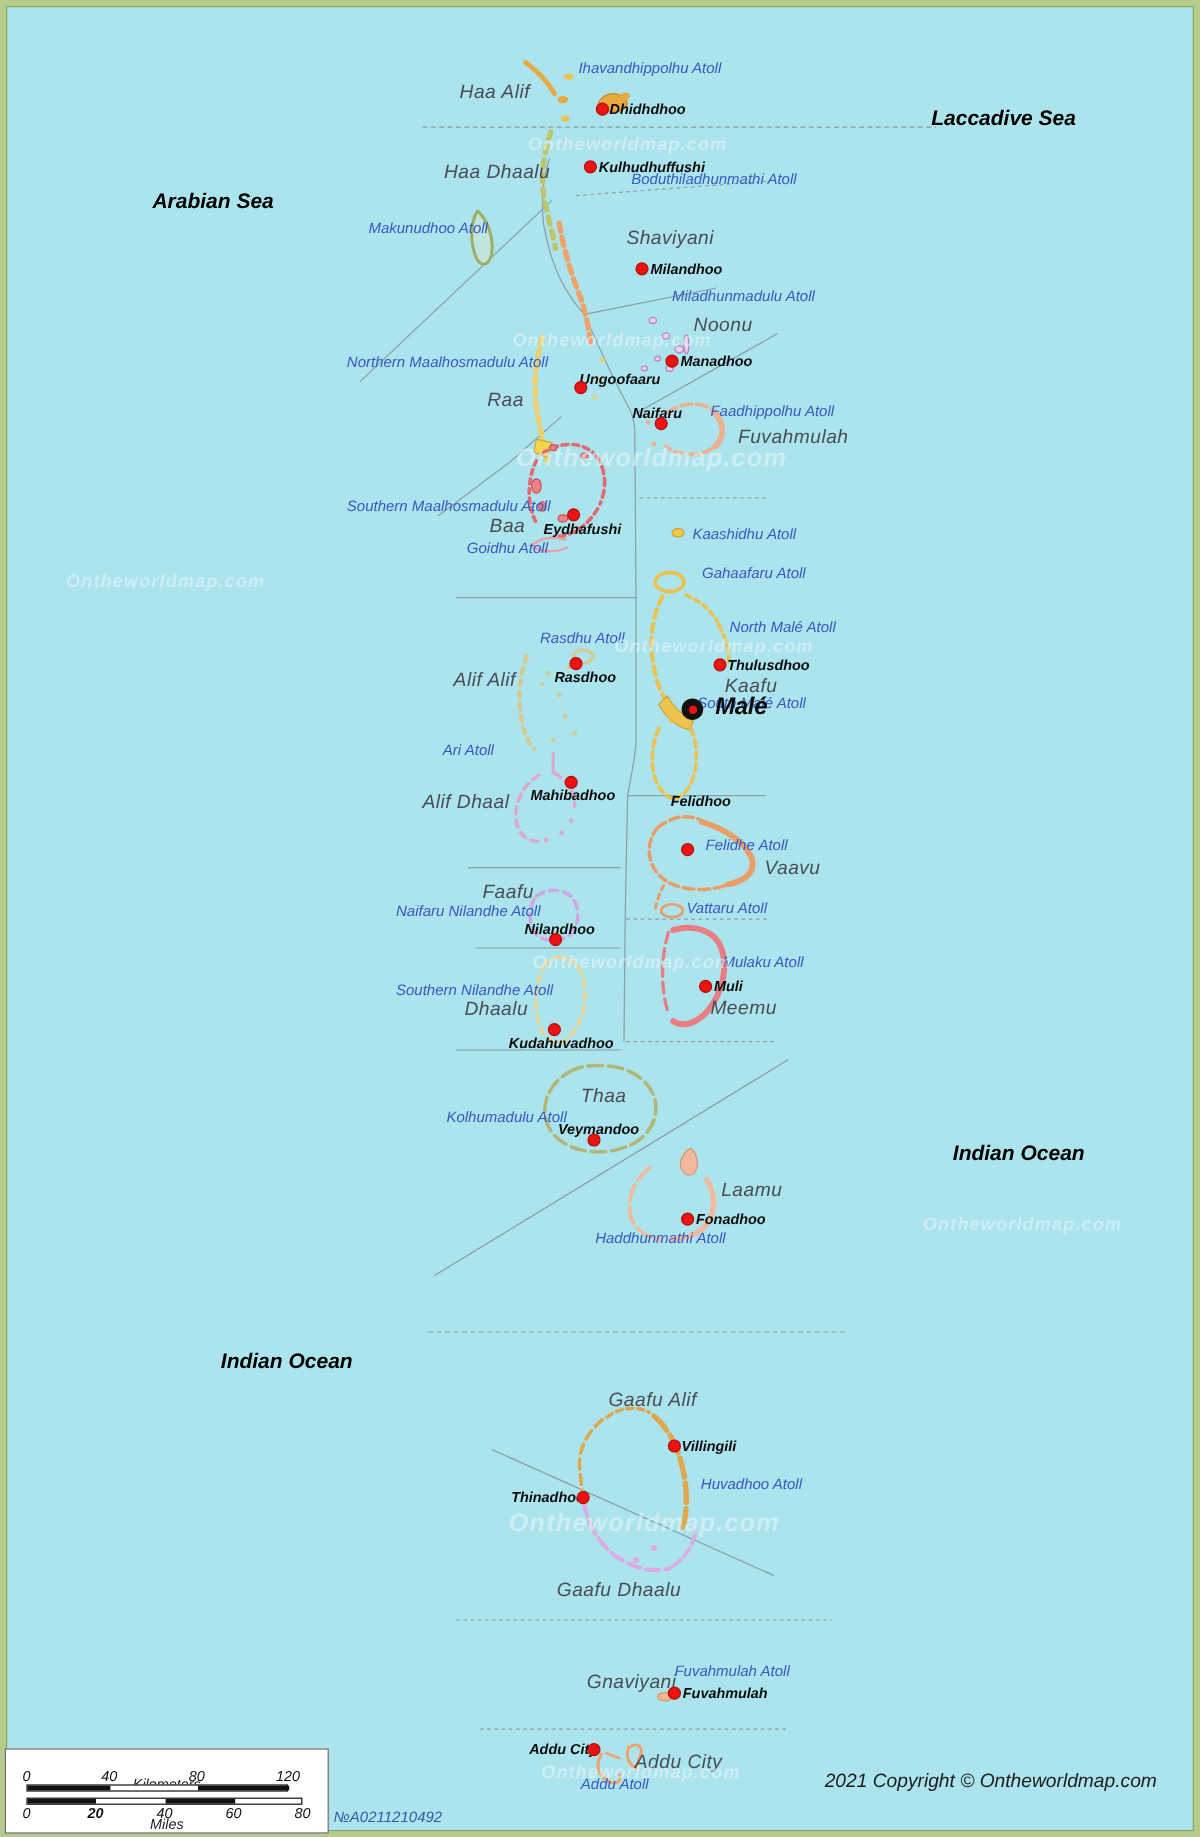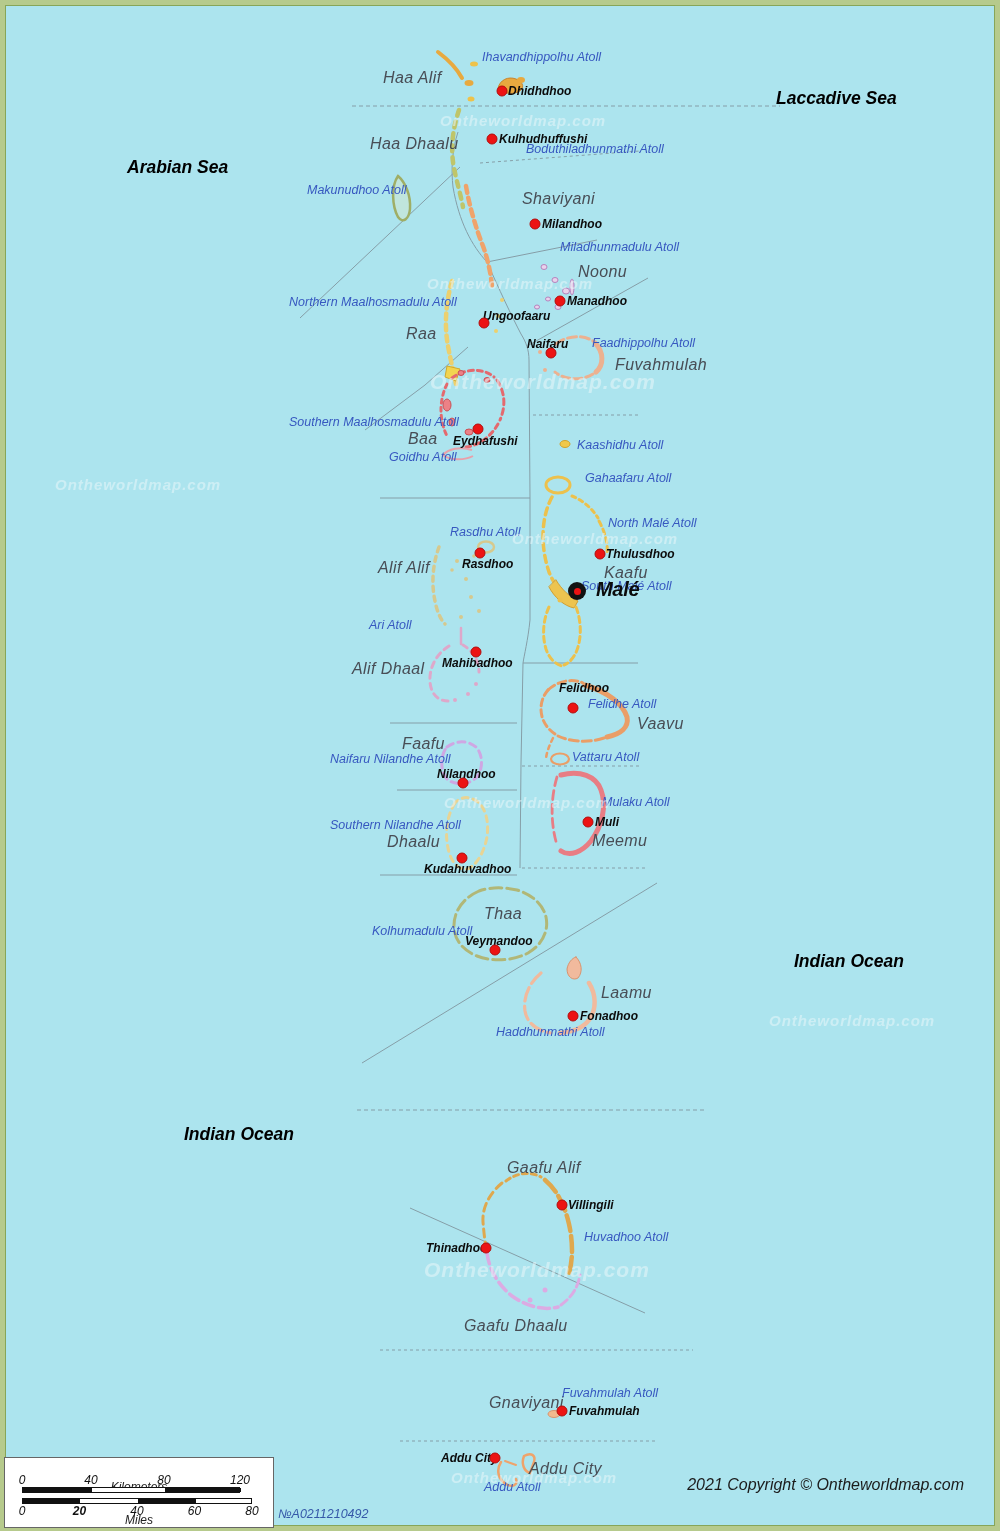--- a/index.html
+++ b/index.html
@@ -322,21 +322,21 @@
       <div class="city-label" style="left: 462px; top: 558px;">Rasdhoo</div>
       <div class="city-marker" style="left: 600px; top: 554px;"></div>
       <div class="city-label" style="left: 606px; top: 548px;">Thulusdhoo</div>
       <div class="city-marker capital-marker" style="left: 577px; top: 591px;">
         <i class="capital-core"></i>
       </div>
       <div class="city-label capital-label" style="left: 596px; top: 579px;">Malé</div>
       <div class="city-marker" style="left: 476px; top: 652px;"></div>
       <div class="city-label" style="left: 442px; top: 657px;">Mahibadhoo</div>
       <div class="city-marker" style="left: 573px; top: 708px;"></div>
-      <div class="city-label" style="left: 559px; top: 682px;">Felidhoo</div>
+      <div class="city-label" style="left: 559px; top: 662px;">Felidhoo</div>
       <div class="city-marker" style="left: 463px; top: 783px;"></div>
       <div class="city-label" style="left: 437px; top: 768px;">Nilandhoo</div>
       <div class="city-marker" style="left: 588px; top: 822px;"></div>
       <div class="city-label" style="left: 595px; top: 816px;">Muli</div>
       <div class="city-marker" style="left: 462px; top: 858px;"></div>
       <div class="city-label" style="left: 424px; top: 863px;">Kudahuvadhoo</div>
       <div class="city-marker" style="left: 495px; top: 950px;"></div>
       <div class="city-label" style="left: 465px; top: 935px;">Veymandoo</div>
       <div class="city-marker" style="left: 573px; top: 1016px;"></div>
       <div class="city-label" style="left: 580px; top: 1010px;">Fonadhoo</div>

